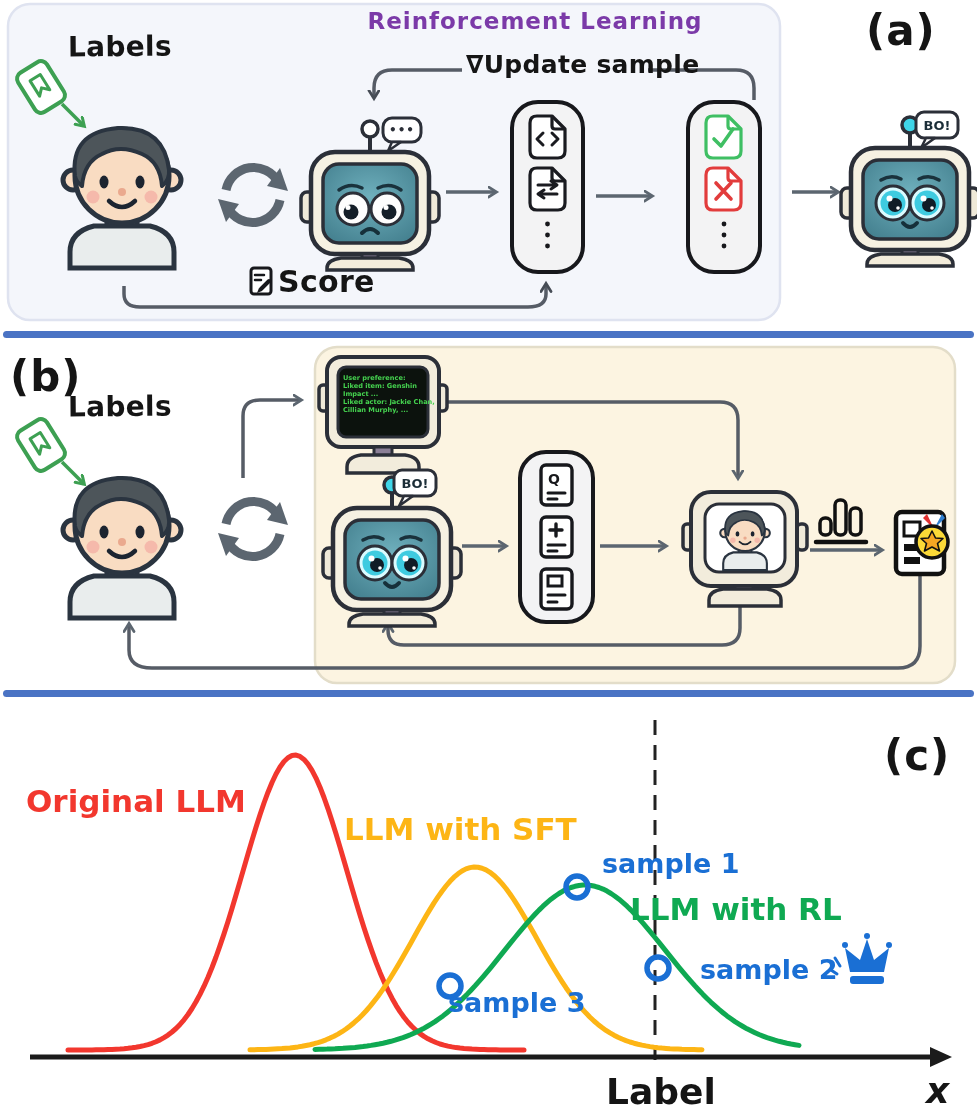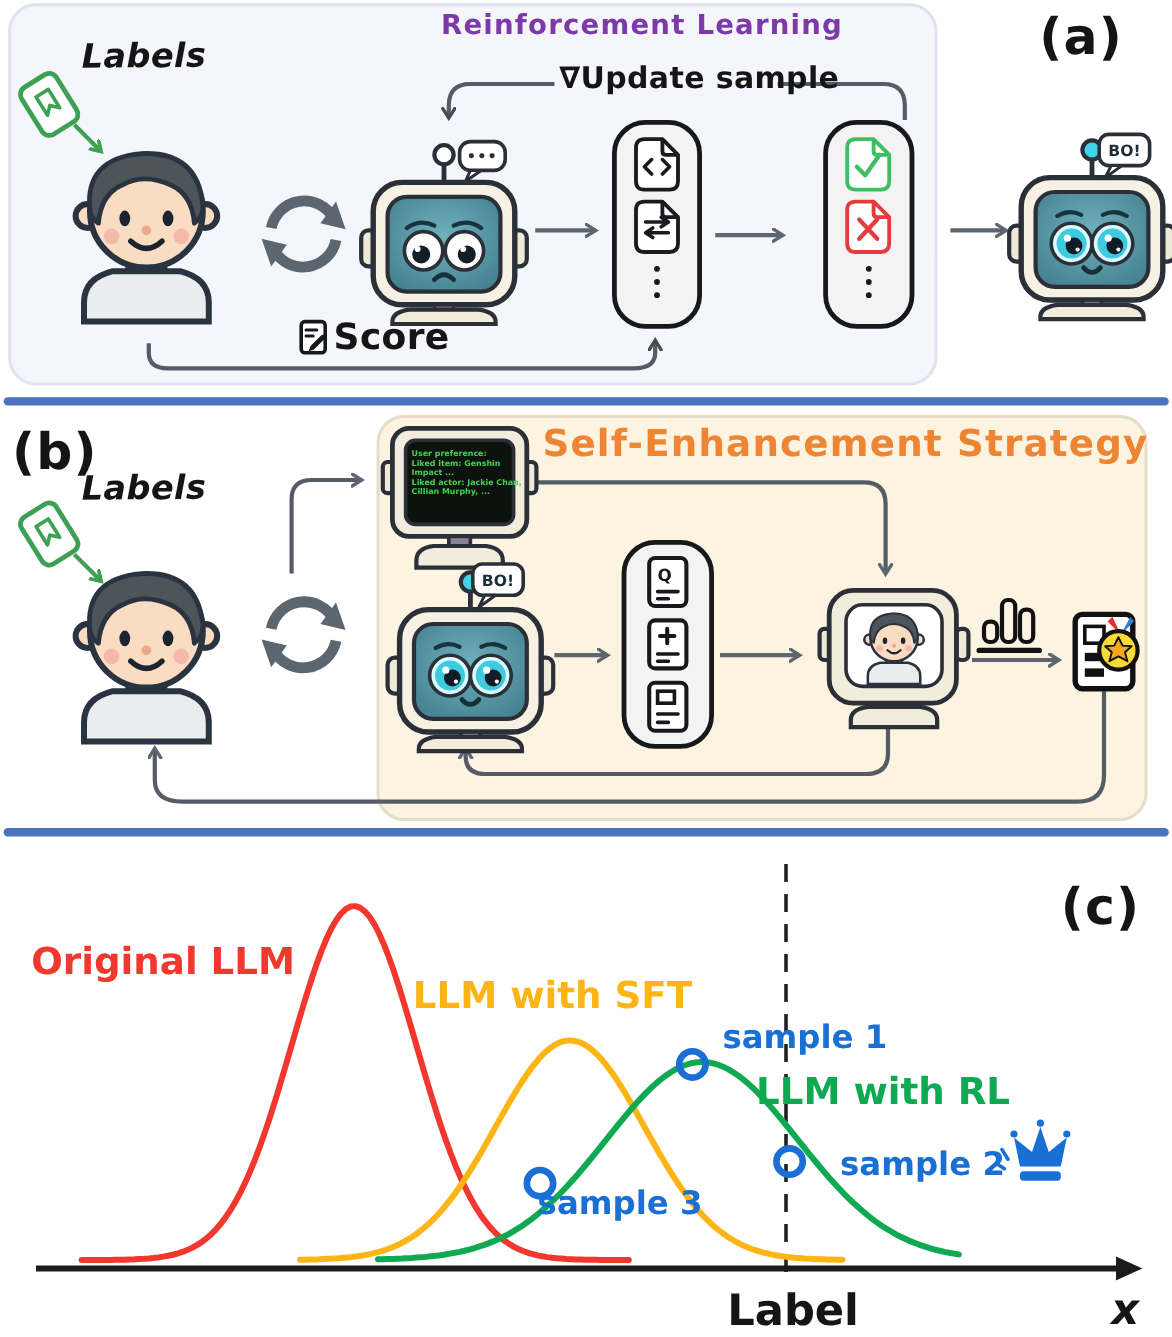--- a/index.html
+++ b/index.html
@@ -1,20 +1,20 @@
 <!DOCTYPE html>
 <html><head>
 <meta charset="utf-8">
 <style>
   html,body{margin:0;padding:0;background:#fff;}
   .canvas{position:relative;width:977px;height:1114px;background:#fff;overflow:hidden;
           font-family:"DejaVu Sans",sans-serif;}
   .lbl{position:absolute;white-space:nowrap;font-weight:700;color:#151515;letter-spacing:.3px;}
   .tag{font-size:42px;letter-spacing:1px;}
-  .hand{transform:rotate(-.5deg);font-style:italic;}
+  .hand{transform:rotate(-.5deg);}
   .divider{position:absolute;left:3px;width:971px;height:7px;border-radius:4px;}
   svg text{font-family:"DejaVu Sans",sans-serif;}
   .chart-series-label{font-size:31px;font-weight:700;}
   .chart-sample-label{font-size:27px;font-weight:700;}
   .chart-axis-label{font-size:36px;font-weight:700;fill:#151515;}
   .chart-tag{font-size:42px;font-weight:700;fill:#151515;letter-spacing:1px;}
   .screen-line{font-size:6.6px;font-weight:700;}
   .bubble-txt{font-size:13px;font-weight:700;fill:#1c2e38;}
   .dots-txt{font-size:12px;font-weight:700;fill:#2b2f38;letter-spacing:1px;}
 </style>
@@ -317,15 +317,14 @@
     </svg>
 
   <div class="lbl tag" style="left:866px;top:6px">(a)</div>
   <div class="lbl hand" style="left:68px;top:30px;font-size:28px">Labels</div>
   <div class="lbl" style="left:300px;top:8px;width:470px;text-align:center;font-size:23px;color:#7b3aa8;letter-spacing:1px">Reinforcement Learning</div>
   <div class="lbl" style="left:466px;top:50px;font-size:25px">∇Update sample</div>
   <div class="lbl" style="left:278px;top:264px;font-size:30px">Score</div>
 
   <div class="lbl tag" style="left:10px;top:352px">(b)</div>
   <div class="lbl hand" style="left:68px;top:390px;font-size:28px">Labels</div>
-  <div class="lbl" style="left:452px;top:352px;width:505px;text-align:center;font-size:31px;color:#ee8534;letter-spacing:1px">Self-Enhancement Strategy</div>
 
 </div>
 
 </body></html>

